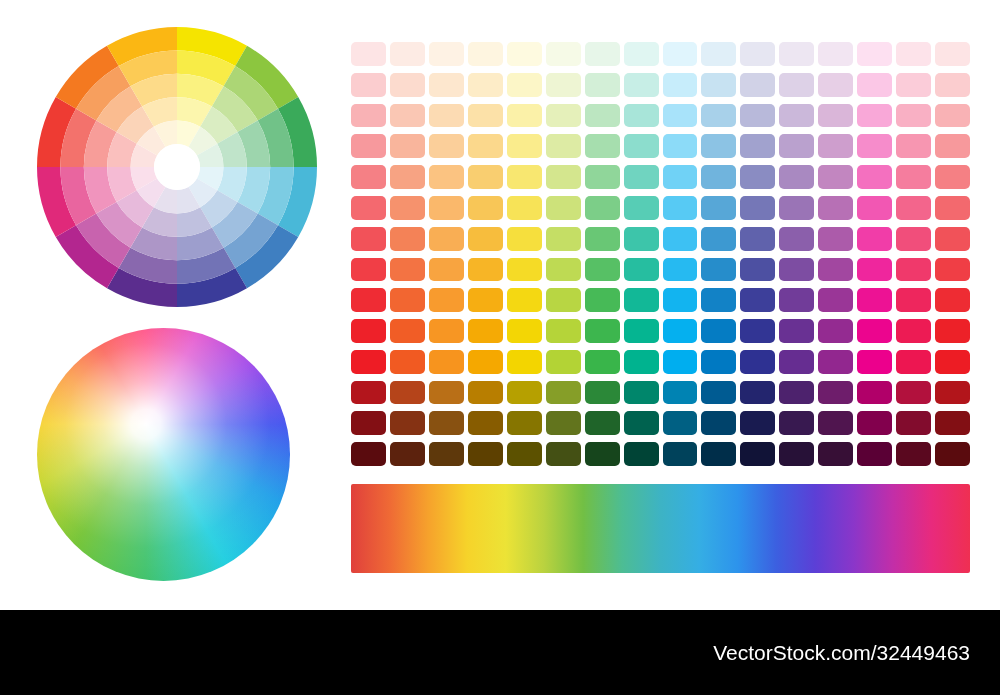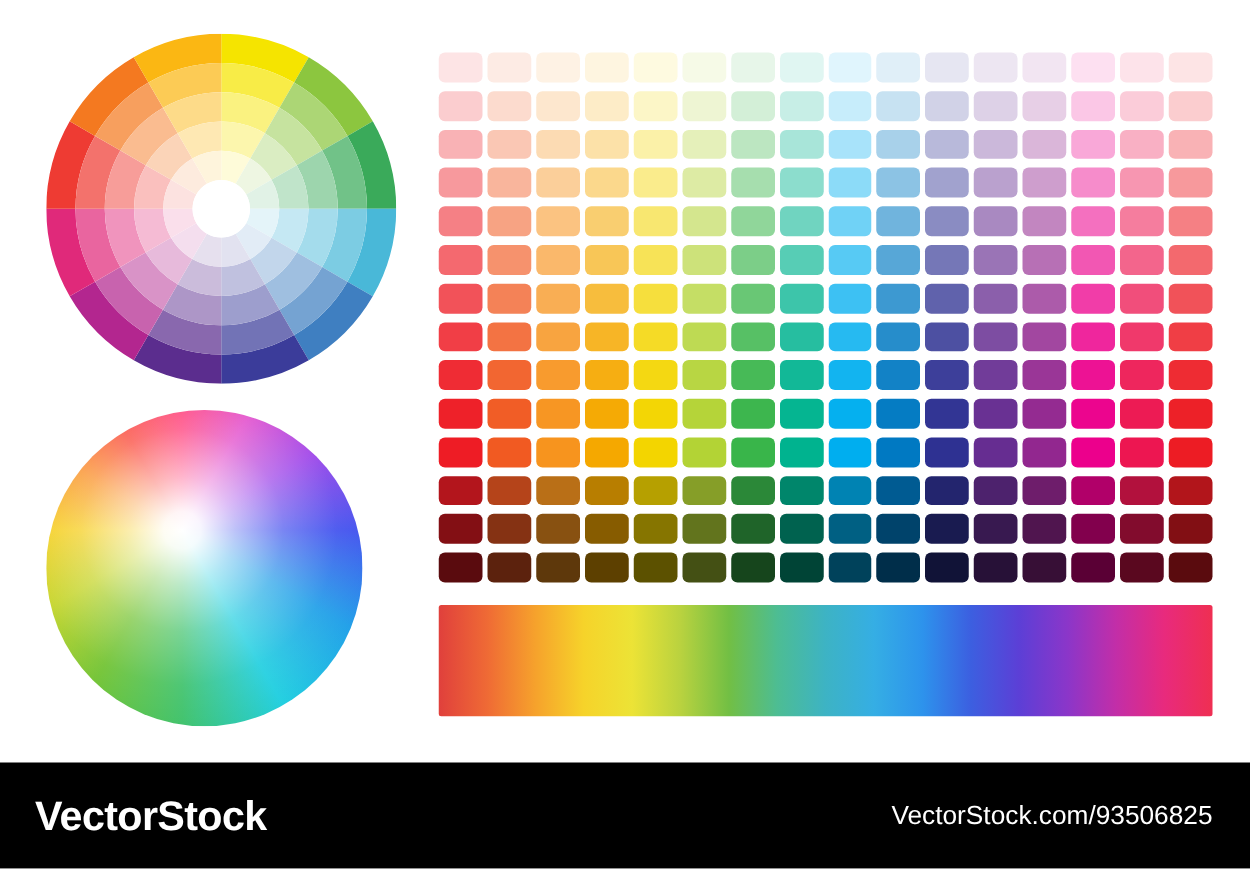--- a/index.html
+++ b/index.html
@@ -450,17 +450,16 @@
       <div class="swatch" style="background: rgb(39, 17, 55);"></div>
       <div class="swatch" style="background: rgb(55, 15, 54);"></div>
       <div class="swatch" style="background: rgb(90, 0, 53);"></div>
       <div class="swatch" style="background: rgb(90, 8, 31);"></div>
       <div class="swatch" style="background: rgb(90, 11, 14);"></div>
     </div>
 
   <div id="spectrum-bar" style="background: linear-gradient(to right, rgb(224, 64, 60) 0%, rgb(239, 106, 53) 6.25%, rgb(246, 162, 44) 12.5%, rgb(246, 211, 42) 18.75%, rgb(236, 227, 54) 25%, rgb(185, 210, 63) 31.25%, rgb(114, 191, 68) 37.5%, rgb(77, 189, 147) 43.75%, rgb(61, 179, 196) 50%, rgb(53, 174, 228) 56.25%, rgb(45, 147, 236) 62.5%, rgb(60, 95, 224) 68.75%, rgb(92, 63, 214) 75%, rgb(139, 54, 201) 81.25%, rgb(194, 46, 168) 87.5%, rgb(232, 42, 125) 93.75%, rgb(239, 47, 82) 100%);"></div>
 
   <div id="footer">
-    <div id="footer-brand">VectorStock</div>
-    <div id="footer-url">VectorStock.com/93506825</div>
+    <div id="footer-url">VectorStock.com/32449463</div>
   </div>
 
 </div>
 
 </body></html>

